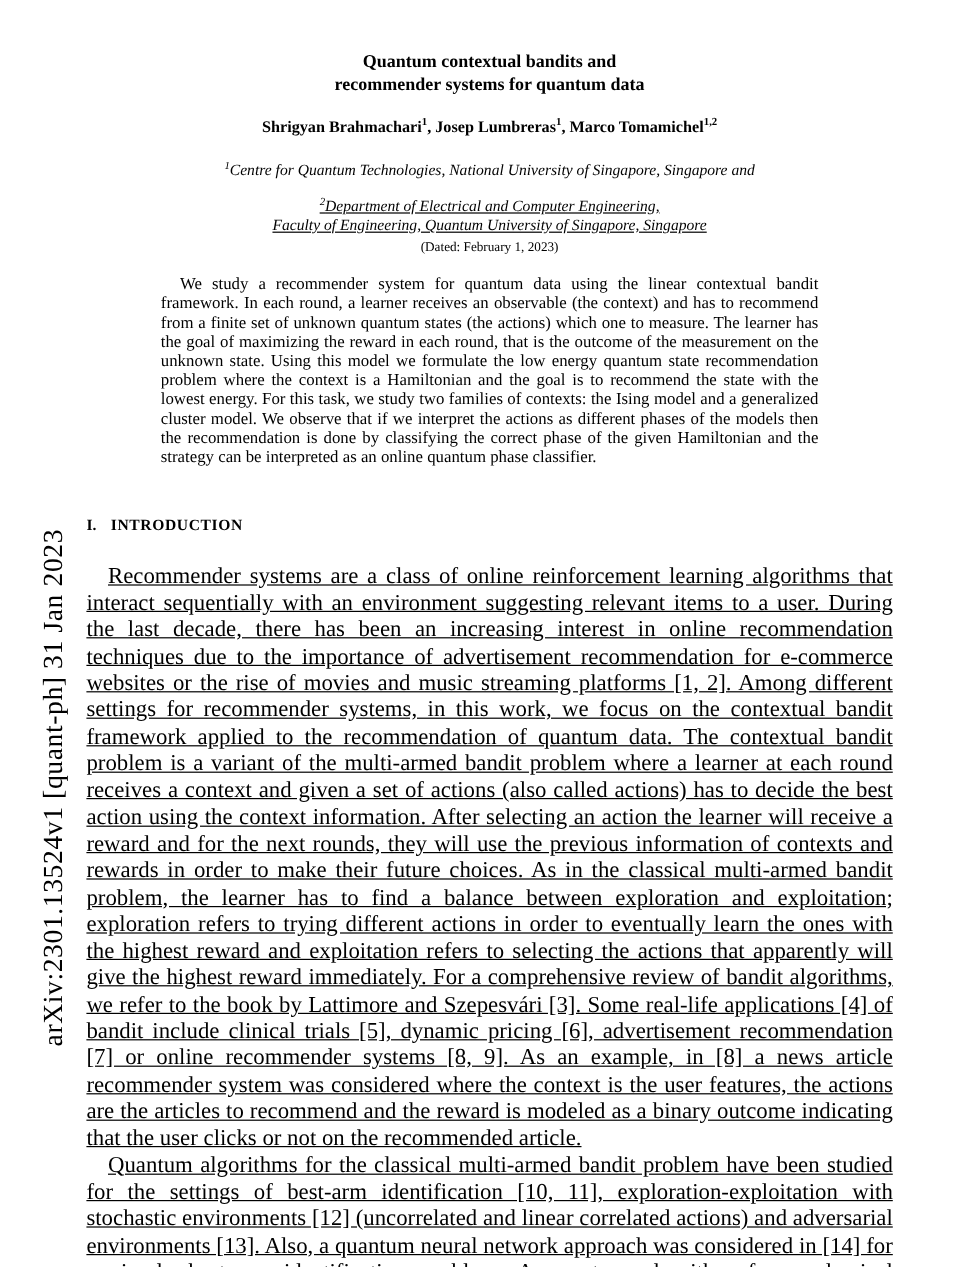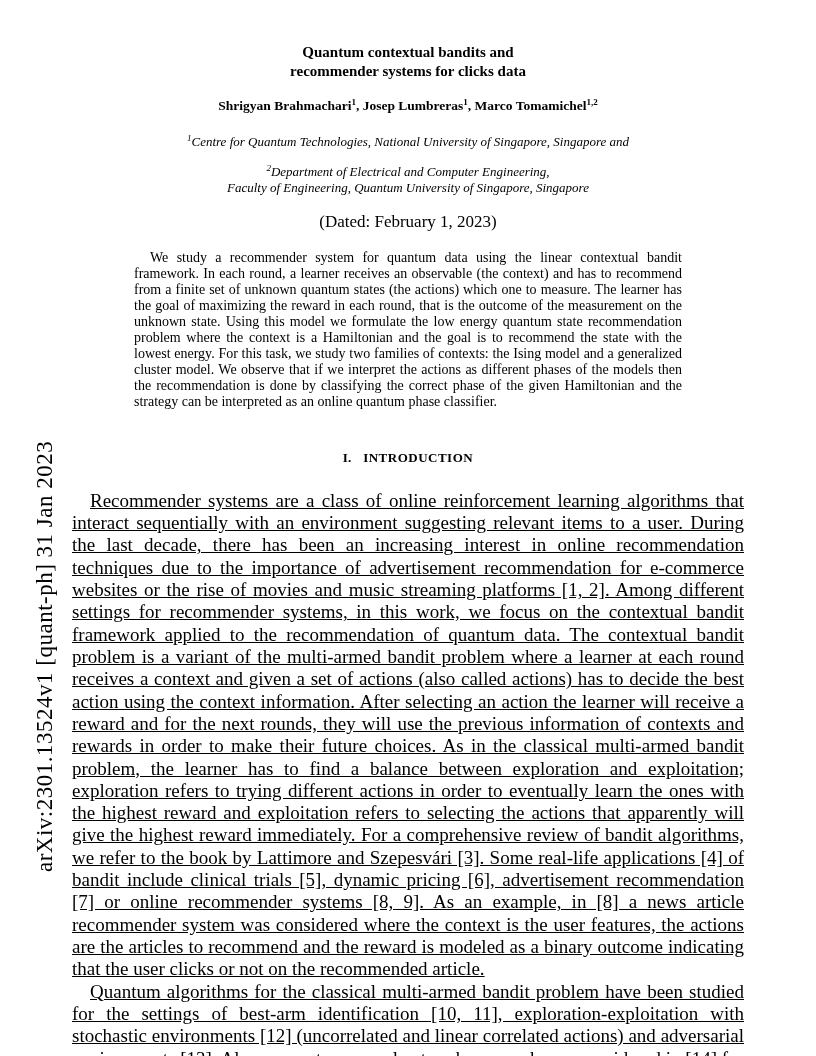--- a/index.html
+++ b/index.html
@@ -51,35 +51,34 @@
     font-size: 9px;
     line-height: 0;
   }
   .affil {
     text-align: center;
     font-style: italic;
     font-size: 13px;
     line-height: 1.25;
   }
   .affil-1 { margin-bottom: 14px; font-family: Liberation Serif, serif; }
-  .affil-2 { margin-bottom: 16px; }
+  .affil-2 { margin-bottom: 4px; text-decoration: underline; }
   .dateline {
     text-align: center;
-    font-size: 17px;
+    font-size: 11px;
     margin: 2px 0 18px 0;
   }
   .abstract {
     margin: 0 62px 0 62px;
     font-size: 14px;
     line-height: 1.14;
     text-align: justify;
     text-indent: 16px;
   }
   .section-heading {
-    text-align: center;
     font-weight: bold;
     font-size: 13px;
     margin: 40px 0 24px 0;
   }
   .section-heading .sec-title {
     margin-left: 12px;
     letter-spacing: 0.5px;
   }
   .body-par {
     margin: 0;
@@ -94,21 +93,21 @@
 <body>
 
 <div class="page">
 
   <div class="arxiv-label">arXiv:2301.13524v1  [quant-ph]  31 Jan 2023</div>
 
   <div class="content">
 
     <h1 class="title">
       <span>Quantum contextual bandits and</span><br>
-      <span>recommender systems for clicks data</span>
+      <span>recommender systems for quantum data</span>
     </h1>
 
     <div class="authors">
       <span><span>Shrigyan Brahmachari</span><sup>1</sup><span>, </span></span><span><span>Josep Lumbreras</span><sup>1</sup><span>, </span></span><span><span>Marco Tomamichel</span><sup>1,2</sup></span>
     </div>
 
     <div class="affil affil-1">
       <sup>1</sup><span>Centre for Quantum Technologies, National University of Singapore, Singapore and</span>
     </div>
 

